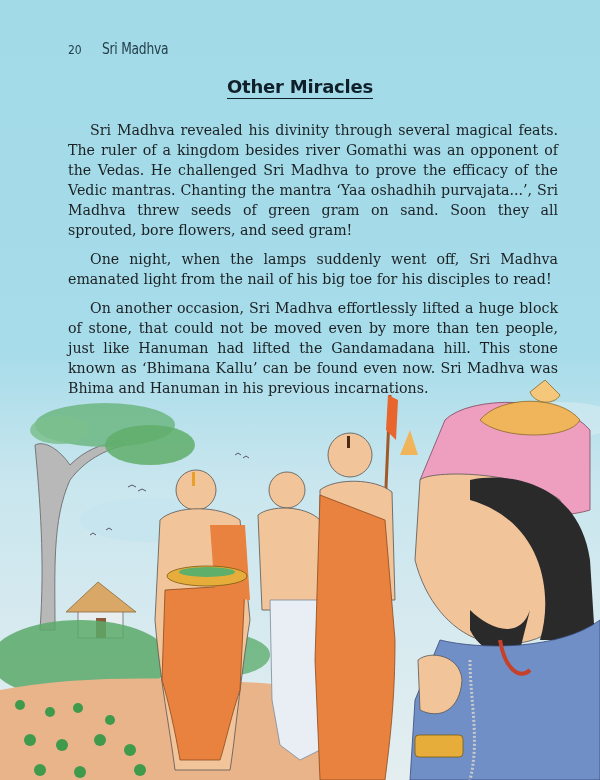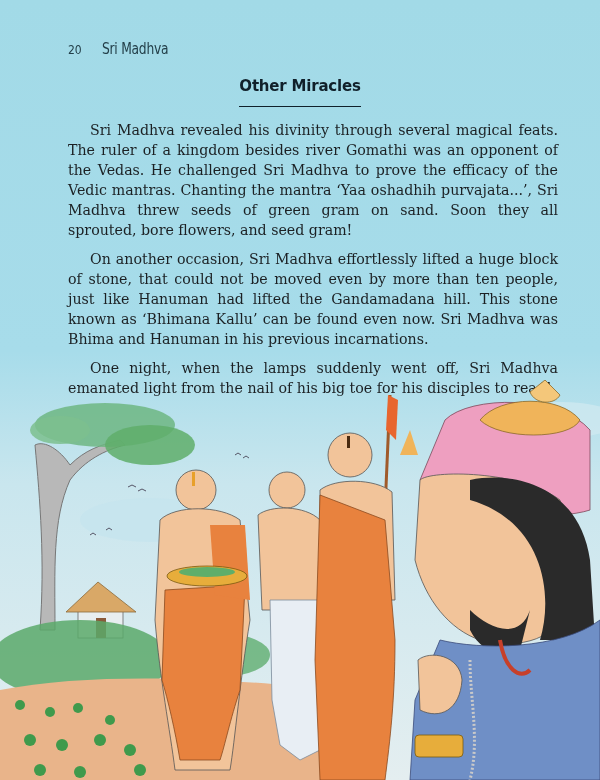--- a/index.html
+++ b/index.html
@@ -2,43 +2,43 @@
 <html><head>
 <meta charset="utf-8">
 <style>
   html, body { margin:0; padding:0; }
   body { width:600px; height:780px; overflow:hidden; background:#a3dbe8; font-family:"DejaVu Serif", serif; }
   .page { position:relative; width:600px; height:780px; background:linear-gradient(#a2dae7 0%, #a7dcea 45%, #c9e6ee 62%, #e4eef0 100%); overflow:hidden; }
   .header { position:absolute; top:40px; left:68px; display:flex; align-items:baseline; color:#24404a; }
   .page-num { font-family:"DejaVu Sans Condensed","DejaVu Sans", sans-serif; font-size:12px; width:34px; }
   .running-title { font-family:"DejaVu Sans", sans-serif; font-size:15px; letter-spacing:-0.3px; transform:scaleX(0.82); transform-origin:left; }
   .title { position:absolute; top:76px; left:0; width:600px; text-align:center; }
-  .title span { font-family:"DejaVu Sans", sans-serif; font-weight:bold; font-size:15px; color:#10202a; border-bottom:1.5px solid #10202a; padding-bottom:11px; letter-spacing:-0.2px; }
+  .title span { font-family:"DejaVu Sans", sans-serif; font-weight:bold; font-size:18px; color:#10202a; border-bottom:1.5px solid #10202a; padding-bottom:1px; letter-spacing:-0.2px; }
   .body-text { position:absolute; top:120px; left:68px; width:490px; font-size:14.2px; line-height:20px; color:#1c2124; text-align:justify; }
   .body-text p { margin:0 0 9px 0; text-indent:22px; }
   .illustration { position:absolute; left:0; top:380px; width:600px; height:400px; }
 </style>
 </head>
 <body>
 
 <div class="page">
 
   <div class="header">
     <span class="page-num">20</span>
     <span class="running-title">Sri Madhva</span>
   </div>
 
   <div class="title">
     <span>Other Miracles</span>
   </div>
 
   <div class="body-text">
     <p>Sri Madhva revealed his divinity through several magical feats. The ruler of a kingdom besides river Gomathi was an opponent of the Vedas. He challenged Sri Madhva to prove the efficacy of the Vedic mantras. Chanting the mantra ‘Yaa oshadhih purvajata...’, Sri Madhva threw seeds of green gram on sand. Soon they all sprouted, bore flowers, and seed gram!</p>
+    <p>One night, when the lamps suddenly went off, Sri Madhva emanated light from the nail of his big toe for his disciples to read!</p>
     <p>On another occasion, Sri Madhva effortlessly lifted a huge block of stone, that could not be moved even by more than ten people, just like Hanuman had lifted the Gandamadana hill. This stone known as ‘Bhimana Kallu’ can be found even now. Sri Madhva was Bhima and Hanuman in his previous incarnations.</p>
-    <p>One night, when the lamps suddenly went off, Sri Madhva emanated light from the nail of his big toe for his disciples to read!</p>
   </div>
 
   <svg class="illustration" viewBox="0 380 600 400" width="600" height="400">
 
     <ellipse cx="150" cy="520" rx="70" ry="22" fill="#c4e4ee" opacity="0.7"></ellipse>
     <ellipse cx="560" cy="420" rx="60" ry="18" fill="#d2eaf1" opacity="0.7"></ellipse>
 
     <g stroke="#556" stroke-width="1" fill="none">
       <path d="M128 487 l4 -2 l4 2 M138 491 l4 -2 l4 2"></path>
       <path d="M90 535 l3 -2 l3 2 M106 530 l3 -2 l3 2"></path>

